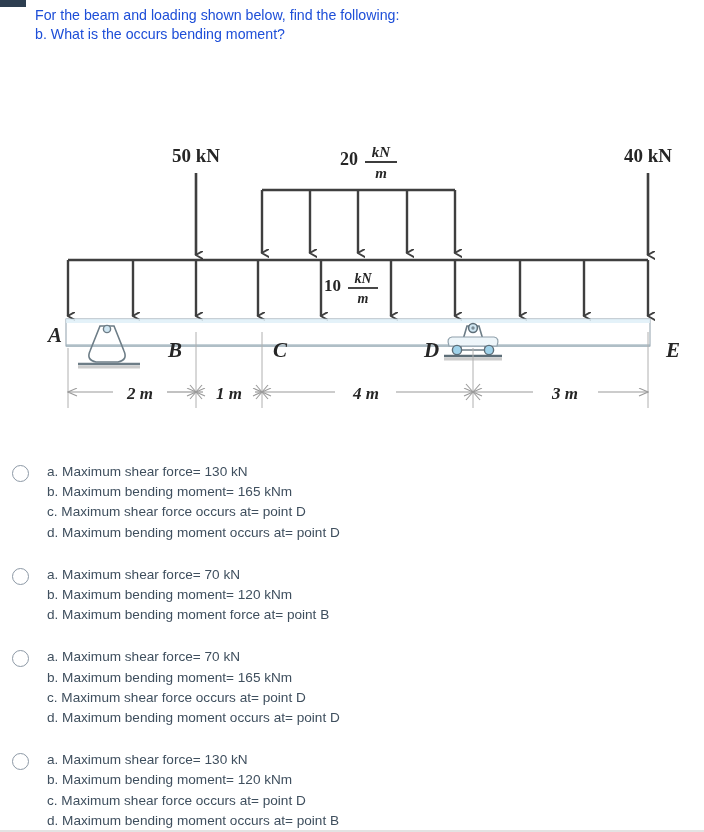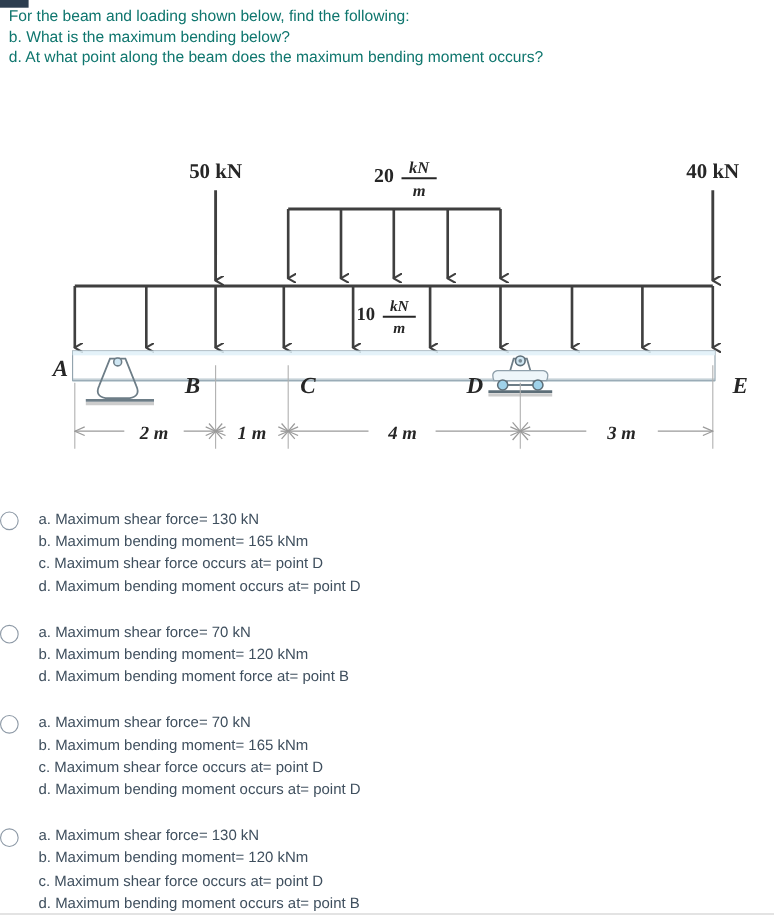--- a/index.html
+++ b/index.html
@@ -29,22 +29,23 @@
   
   #prompt {
     position: absolute;
     left: 8px;
     top: 6px;
     width: 680px;
   }
   #prompt .line {
     font-size: 14.2px;
     line-height: 18.5px;
-    color: #0f766e;
+    color: #1d4ed8;
     white-space: nowrap;
+    margin-left: 27px;
   }
 
   
   #figure {
     position: absolute;
     left: 0;
     top: 120px;
     width: 604px;
     height: 310px;
   }
@@ -55,21 +56,21 @@
     position: absolute;
     left: 0;
     top: 462px;
     width: 704px;
   }
   .option {
     position: relative;
     display: flex;
     align-items: flex-start;
     margin-bottom: 22px;
-    padding-left: 0;
+    padding-left: 12px;
   }
   .radio {
     flex: 0 0 auto;
     width: 17px;
     height: 17px;
     border: 1.4px solid #8d99a6;
     border-radius: 50%;
     background: #fff;
     margin-top: 3px;
     box-sizing: border-box;
@@ -98,22 +99,21 @@
   .mlabel { font-family: "Liberation Serif", serif; font-weight: bold; font-style: italic; }
   .mlabel-up { font-family: "Liberation Serif", serif; font-weight: bold; }
 </style>
 </head>
 <body>
 
 <div id="top-marker"></div>
 
 <div id="prompt">
   <div class="line">For the beam and loading shown below, find the following:</div>
-  <div class="line">b. What is the maximum bending below?</div>
-  <div class="line">d. At what point along the beam does the maximum bending moment occurs?</div>
+  <div class="line">b. What is the occurs bending moment?</div>
 </div>
 
 <div id="figure">
   <svg width="704" height="310" viewBox="0 0 704 310" xmlns="http://www.w3.org/2000/svg">
     <defs>
       <linearGradient id="beamGrad" x1="0" y1="0" x2="0" y2="1">
         <parameter name="stop" offset="0%" stop-color="#cfe7f3"></parameter>
         <parameter name="stop" offset="18%" stop-color="#9fd2ea"></parameter>
         <parameter name="stop" offset="45%" stop-color="#4aa9d2"></parameter>
         <parameter name="stop" offset="78%" stop-color="#2e96c4"></parameter>

